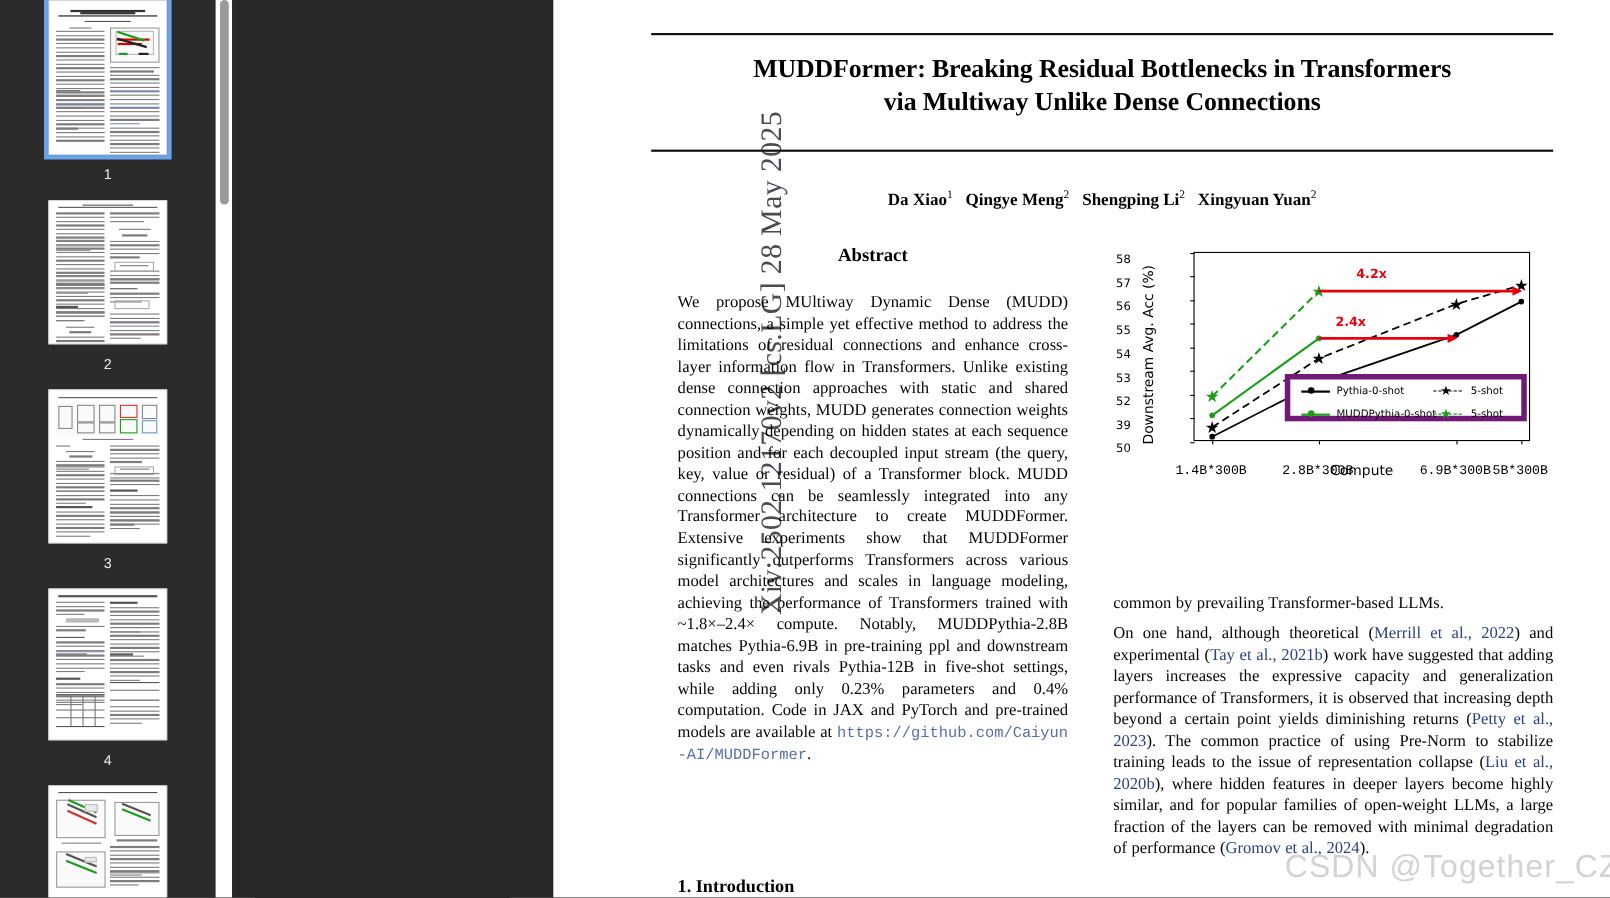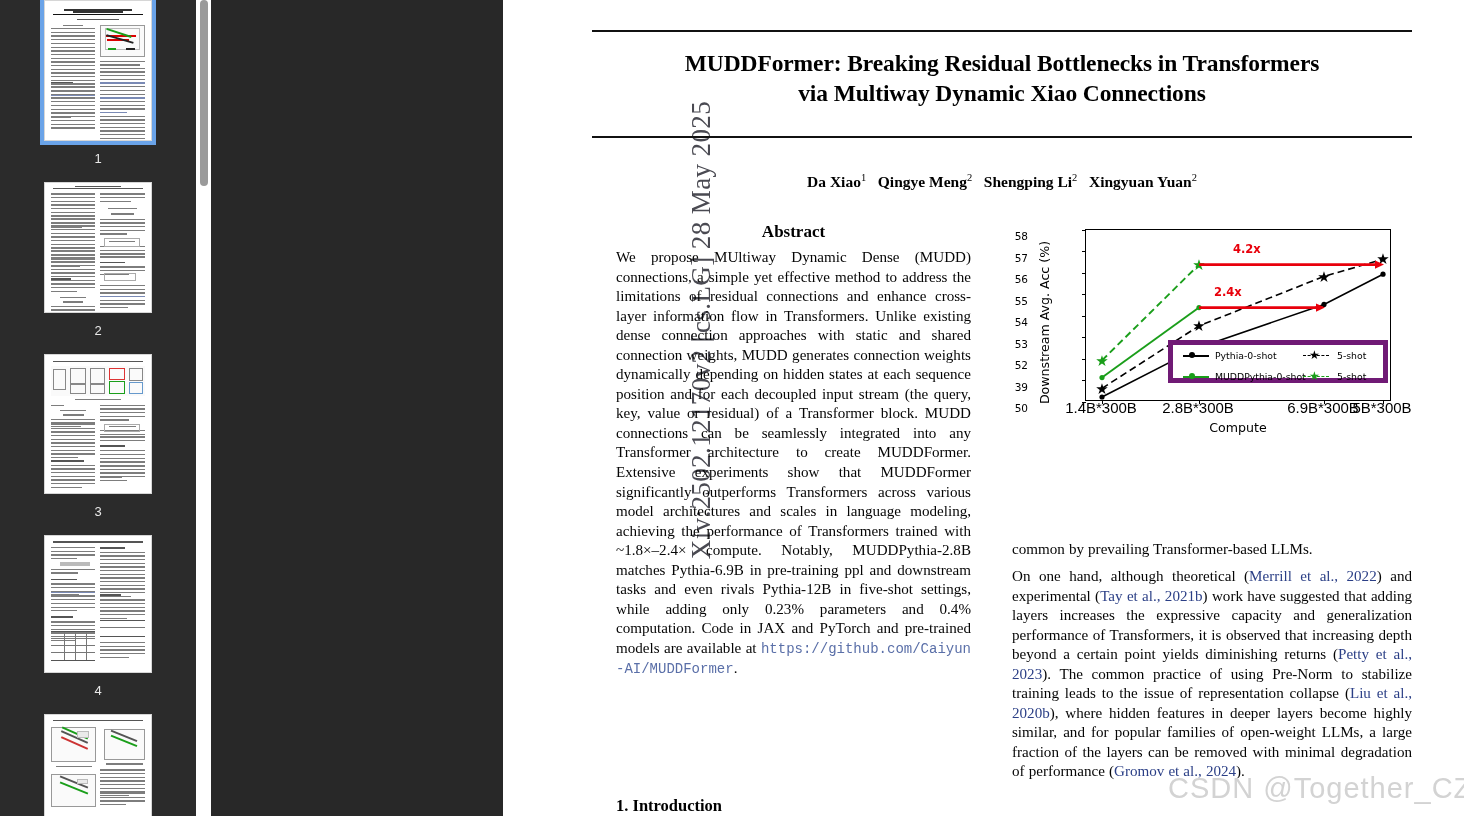--- a/index.html
+++ b/index.html
@@ -89,21 +89,21 @@
     color: #000; font-family: "Liberation Serif", serif;
   }
   #authors sup { font-weight: normal; font-size: 10.5px; vertical-align: super; }
 
   
   #col-left { position: absolute; left: 24px; top: 222px; width: 355px; }
   #col-right { position: absolute; left: 420px; top: 222px; width: 400px; }
 
   #abstract-head {
     text-align: center; font-size: 17px; font-weight: bold;
-    margin-bottom: 6px; font-family: "Liberation Serif", serif;
+    margin-bottom: 24px; font-family: "Liberation Serif", serif;
   }
   .body-text {
     font-size: 15.1px; line-height: 19.55px; text-align: justify;
     font-family: "Liberation Serif", serif; color: #050505;
     hyphens: none; word-spacing: 0.3px;
   }
   .mono-link {
     font-family: "Liberation Mono", monospace; color: #5a6fa8;
     font-size: 14px; word-break: break-all;
   }
@@ -122,23 +122,23 @@
     position: absolute; left: 73px; top: 7px; width: 306px; height: 172px;
     border: 1.5px solid #000; background: #fff;
   }
   .ytick-label {
     position: absolute; right: 384px; width: 40px; text-align: right;
     font-size: 10.5px; color: #000; transform: translateY(-50%);
     font-family: "DejaVu Sans", sans-serif;
   }
   .ytick-mark { position: absolute; left: -4px; width: 4px; height: 1.3px; background: #000; }
   .xtick-label {
-    position: absolute; top: 177px; font-size: 15px; color: #000;
+    position: absolute; top: 199px; font-size: 12px; color: #000;
     text-align: center; transform: translateX(-50%);
-    font-family: Liberation Sans, sans-serif; white-space: nowrap;
+    font-family: Liberation Mono, monospace; white-space: nowrap;
   }
   .xtick-mark { position: absolute; bottom: -4px; width: 1.3px; height: 4px; background: #000; }
   #ylabel {
     position: absolute; left: -73px; top: 93px; width: 210px;
     transform: rotate(-90deg); transform-origin: center center;
     text-align: center; font-size: 12.6px; color: #000;
     font-family: "DejaVu Sans", sans-serif;
   }
   #xlabel {
     position: absolute; left: 73px; top: 198px; width: 306px;
@@ -599,21 +599,21 @@
   <div id="page">
 
     <div id="arxiv-stamp">Xiv:2502.12170v2  [cs.LG]  28 May 2025</div>
 
     <div id="doc-body">
 
       <div class="hrule" id="rule-top"></div>
 
       <div id="paper-title">
         <div>MUDDFormer: Breaking Residual Bottlenecks in Transformers</div>
-        <div>via Multiway Dynamic Xiao Connections</div>
+        <div>via Multiway Unlike Dense Connections</div>
       </div>
 
       <div class="hrule" id="rule-bot"></div>
 
       <div id="authors">
         <span><span>Da Xiao</span><sup>1</sup></span>&nbsp;&nbsp;
         <span><span>Qingye Meng</span><sup>2</sup></span>&nbsp;&nbsp;
         <span><span>Shengping Li</span><sup>2</sup></span>&nbsp;&nbsp;
         <span><span>Xingyuan Yuan</span><sup>2</sup></span>
       </div>

